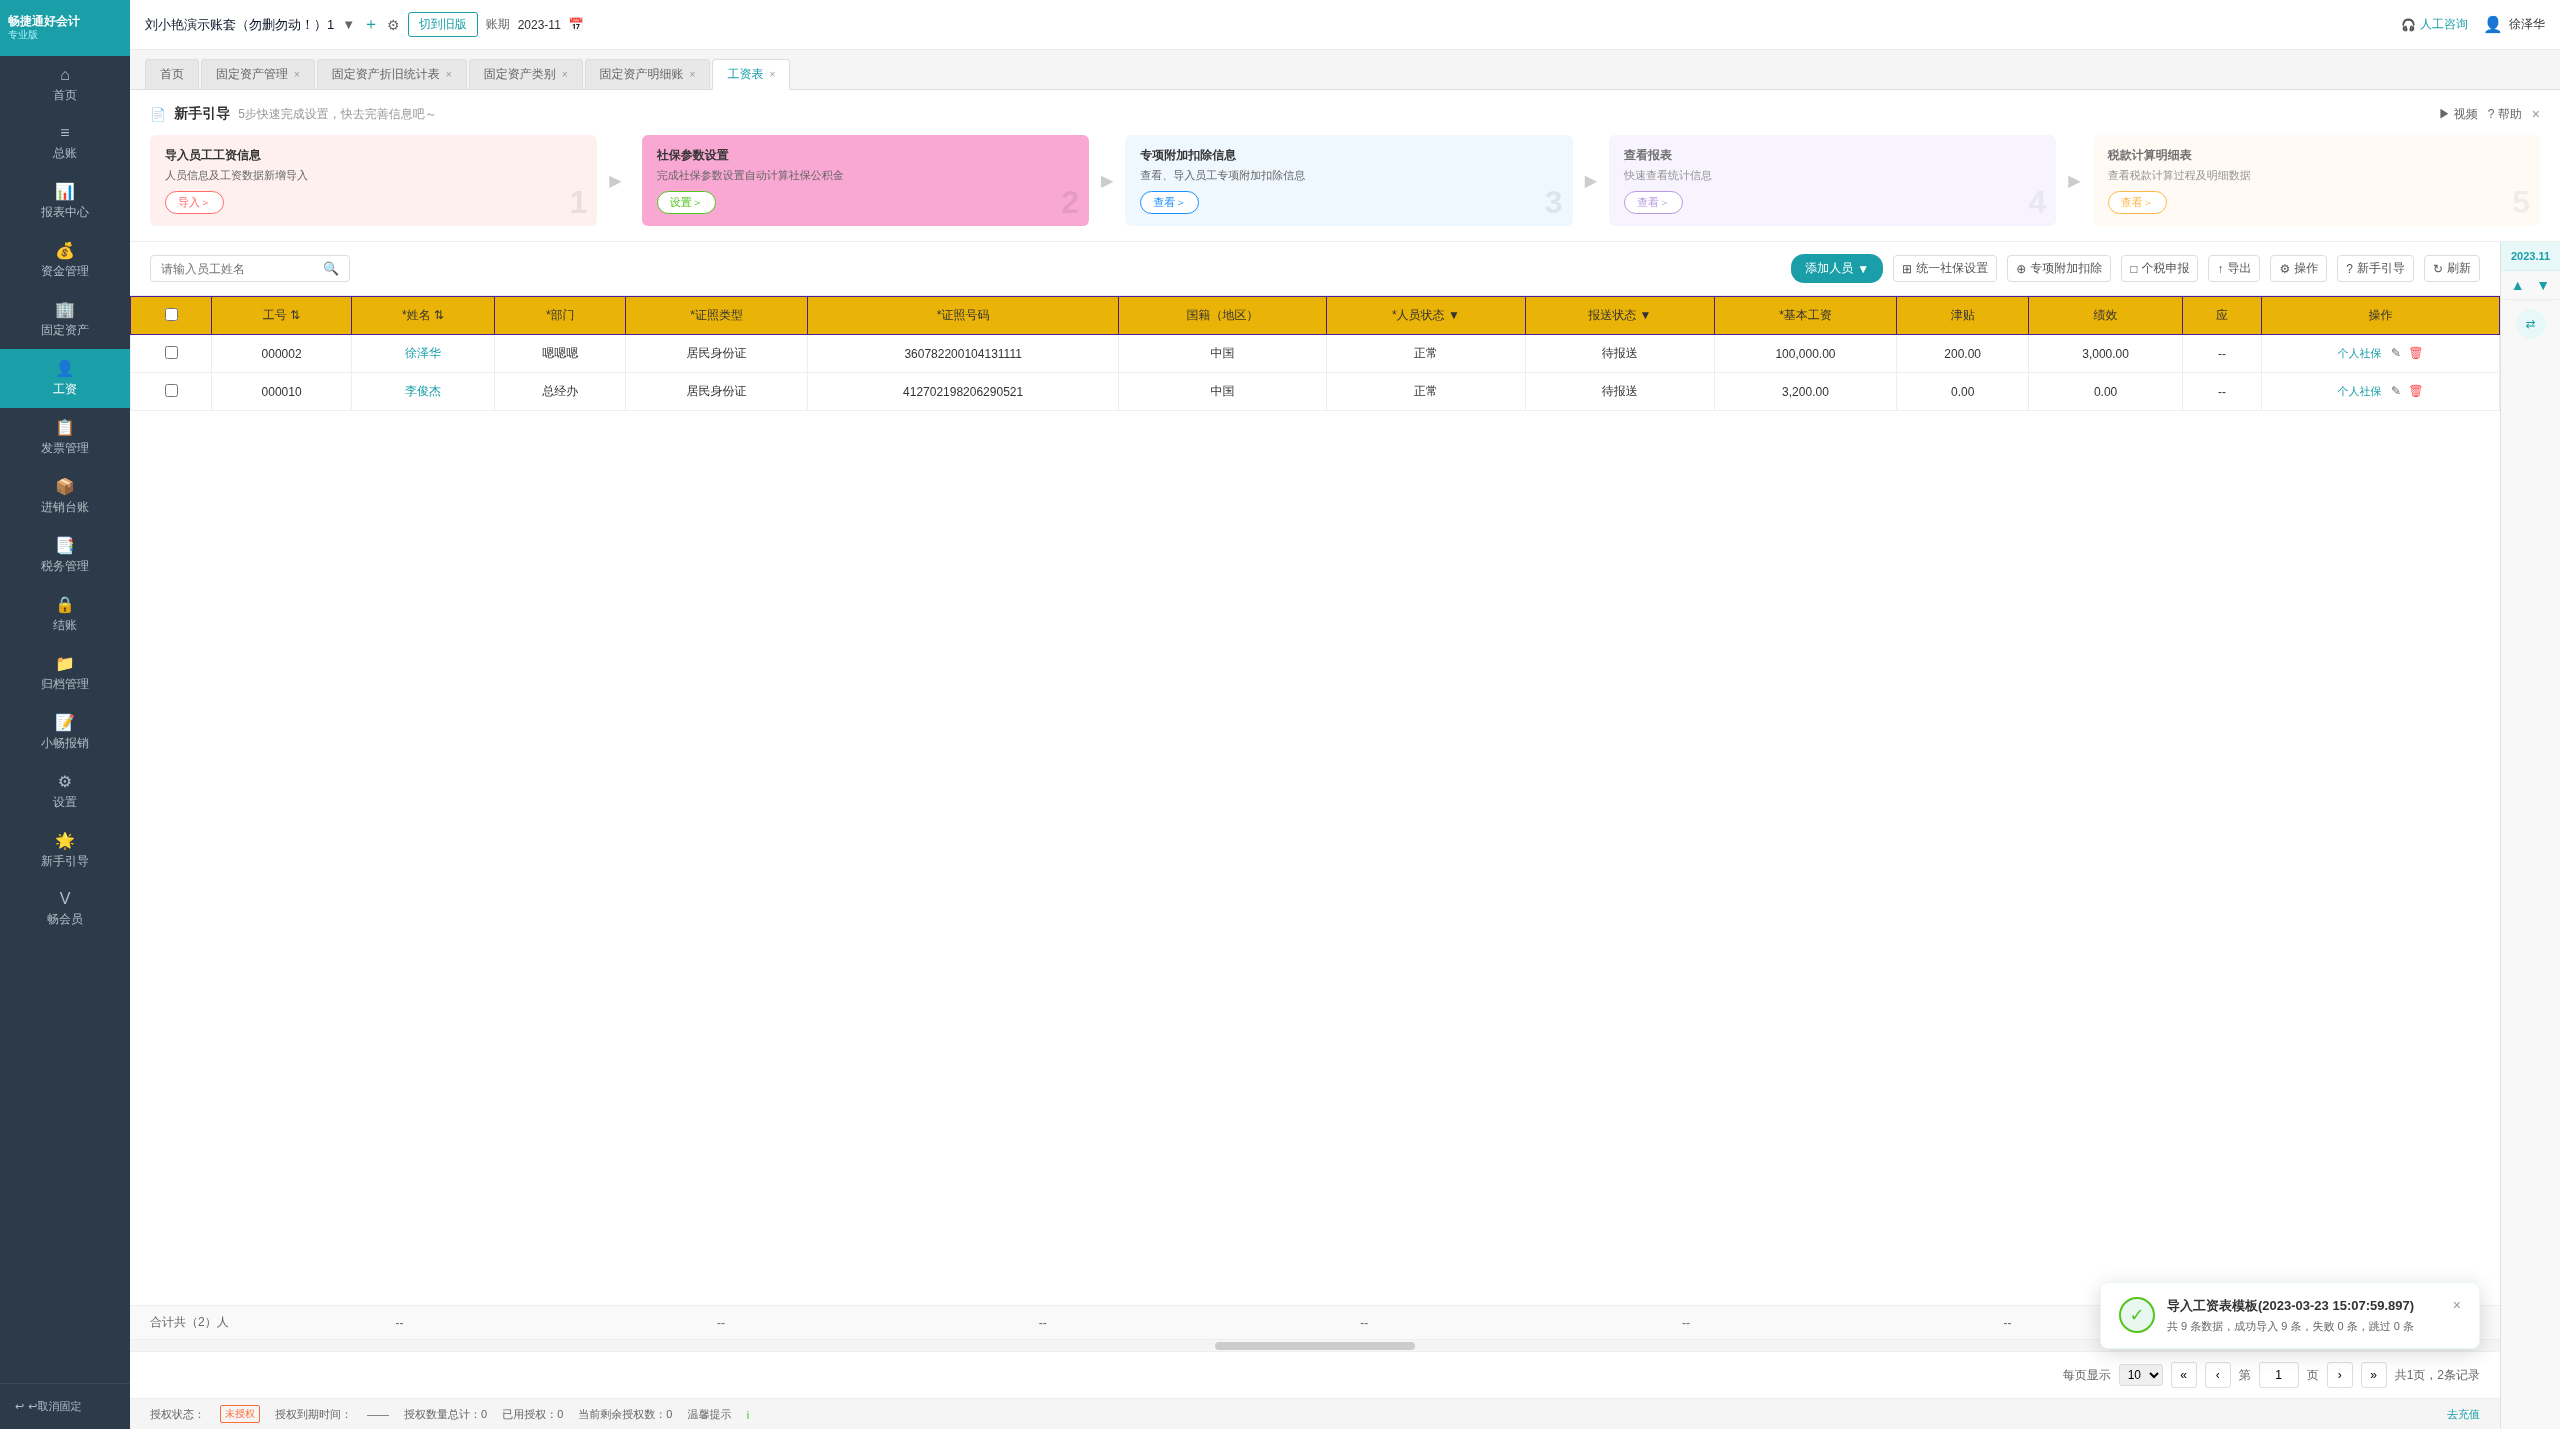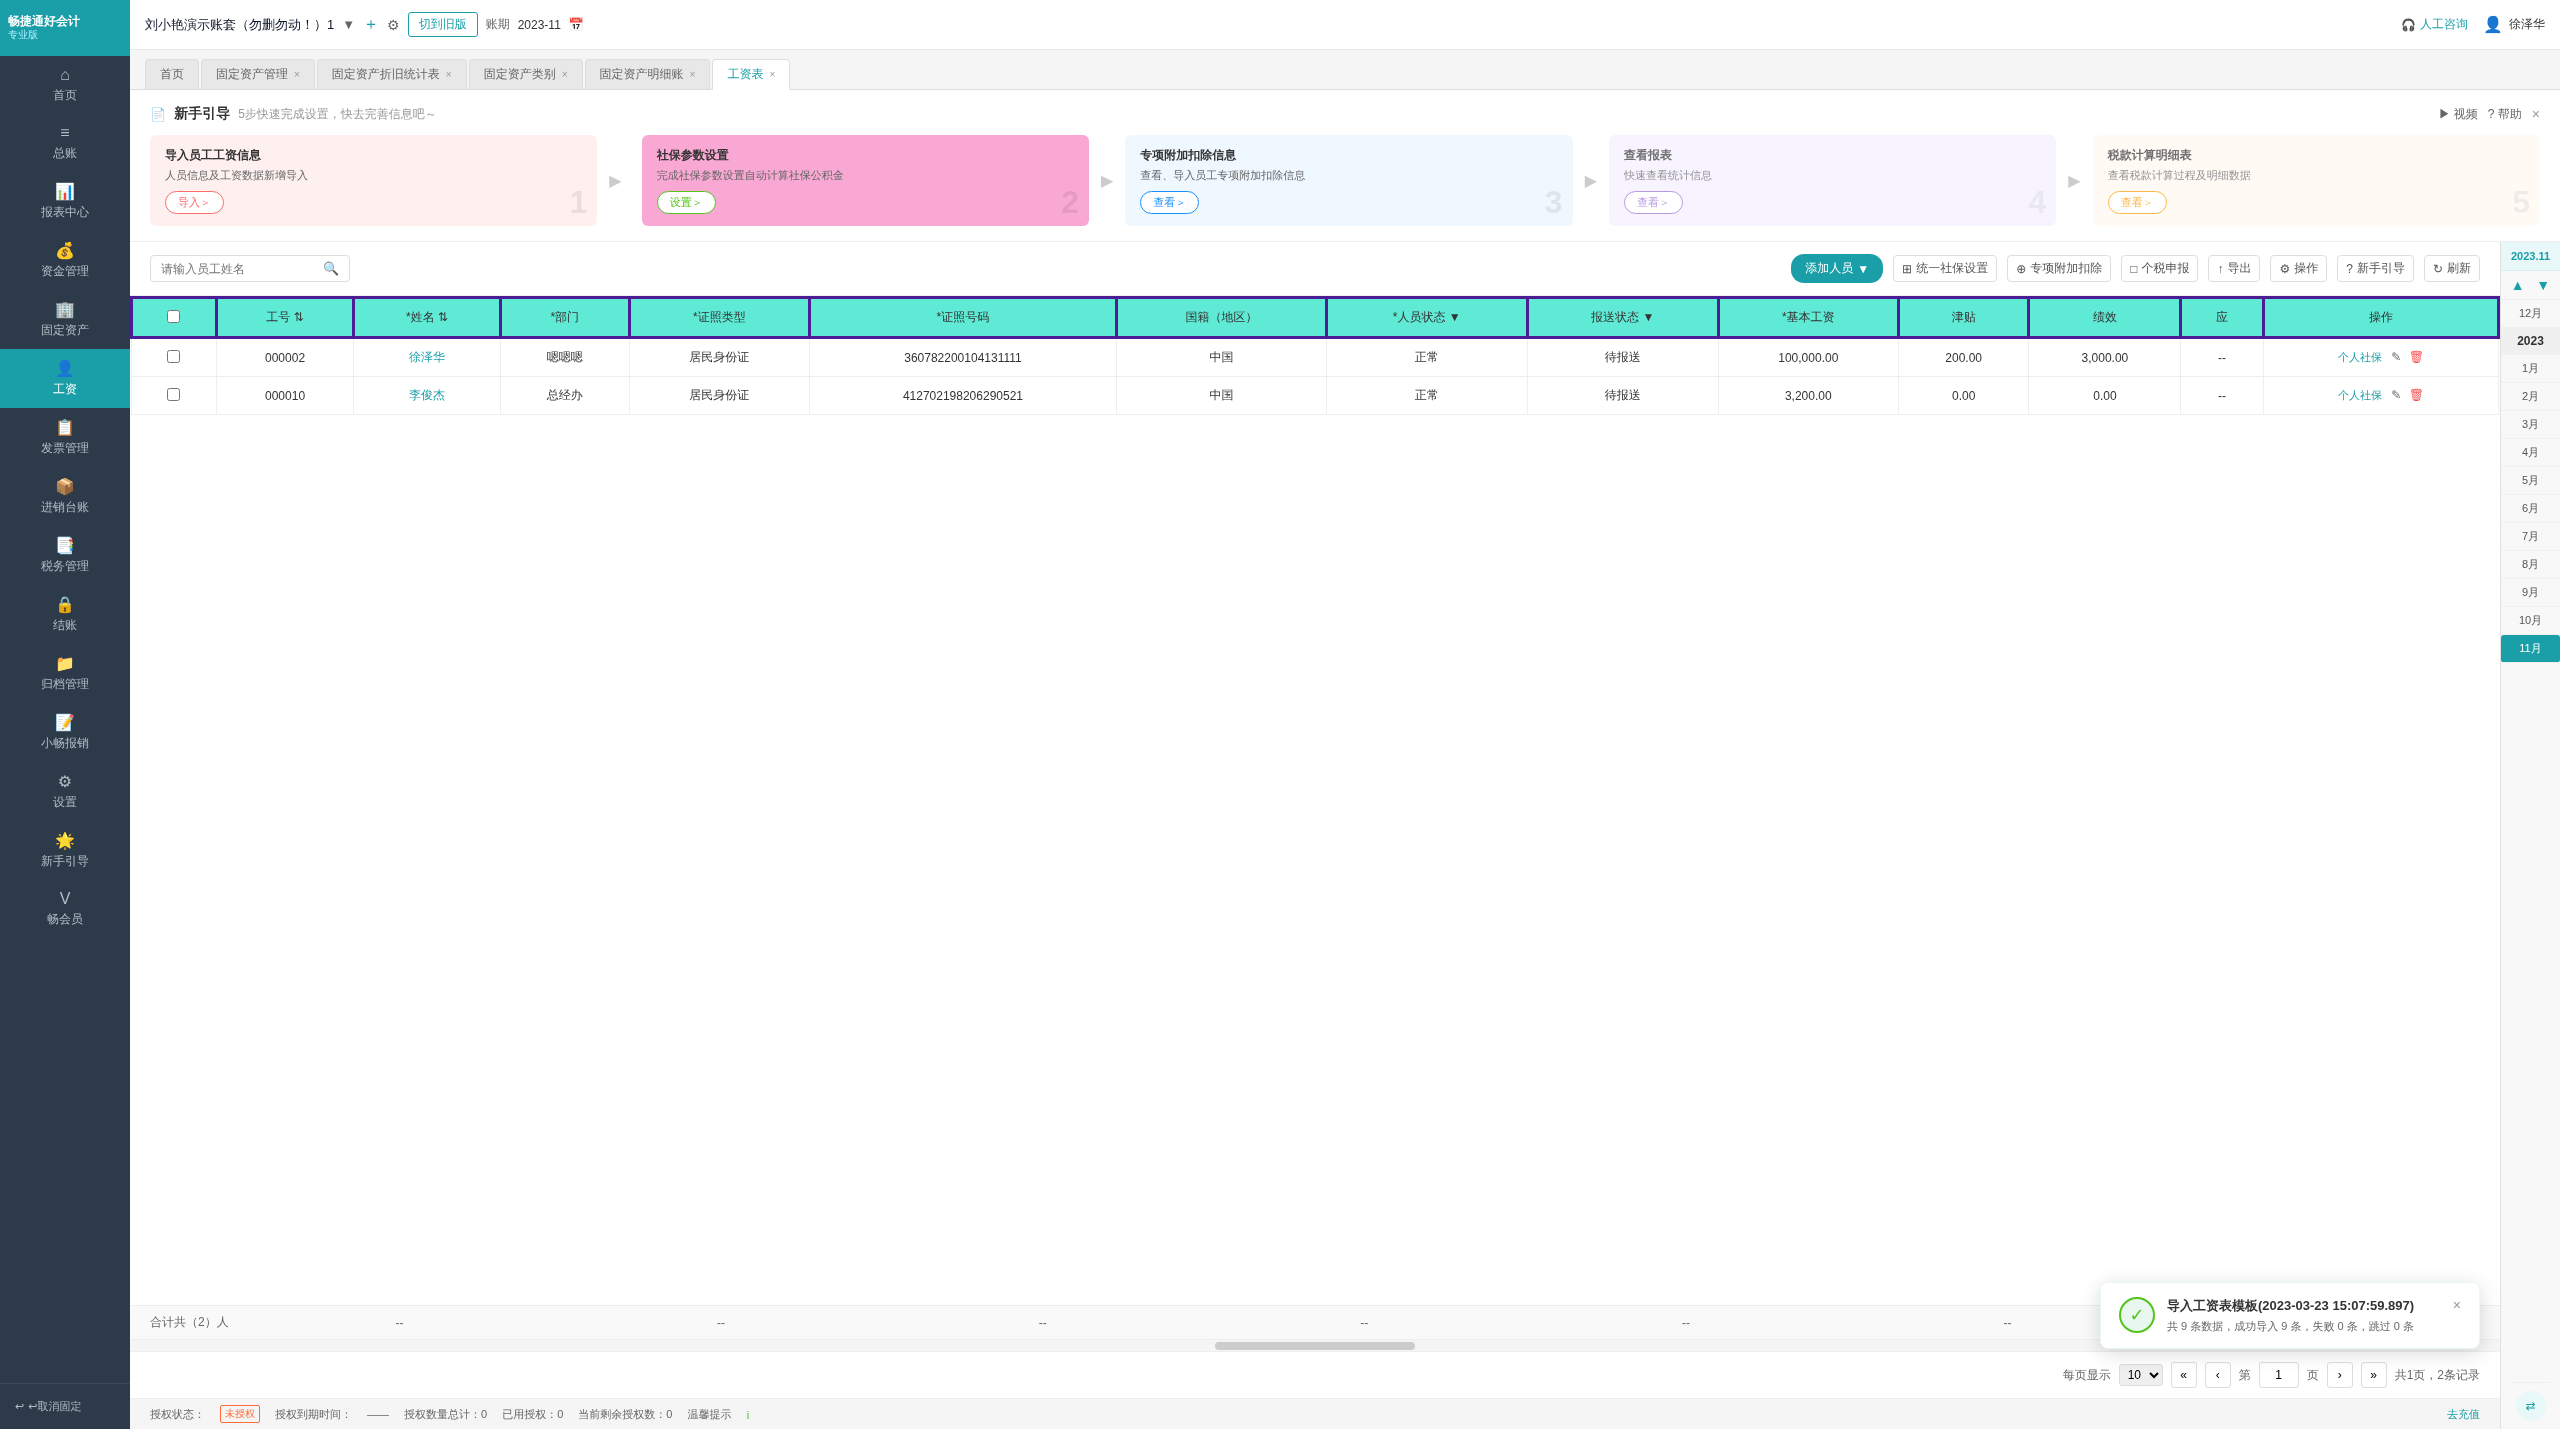--- a/index.html
+++ b/index.html
@@ -63,21 +63,21 @@
     
     .toolbar { display: flex; align-items: center; padding: 12px 20px; gap: 10px; border-bottom: 1px solid #eee; flex-shrink: 0; }
     .search-input-wrap { display: flex; align-items: center; border: 1px solid #ddd; border-radius: 4px; padding: 5px 10px; gap: 2px; background: white; }
     .search-input { border: none; outline: none; font-size: 12px; width: 160px; }
     .add-btn { background: #1a9fa8; color: white; border: none; border-radius: 13px; padding: 6px 14px; cursor: pointer; font-size: 12px; display: flex; align-items: center; gap: 4px; margin-left: auto; }
     .toolbar-action { display: flex; align-items: center; gap: 4px; font-size: 12px; color: #555; cursor: pointer; padding: 4px 8px; border: 1px solid #ddd; border-radius: 4px; background: white; }
     
     
     .table-wrap { flex: 1; overflow: auto; }
     table { width: 100%; border-collapse: collapse; font-size: 12px; }
-    th { background: #5eead4; color: #333; padding: 10px 12px; text-align: center; border: 3px solid #4c1d95; white-space: nowrap; font-weight: normal; position: sticky; top: 0; z-index: 1; }
+    th { background: #eab308; color: #333; padding: 10px 12px; text-align: center; border: 1px solid #4c1d95; white-space: nowrap; font-weight: normal; position: sticky; top: 0; z-index: 1; }
     td { padding: 10px 12px; text-align: center; border: 1px solid #eee; white-space: nowrap; }
     .name-link { color: #1a9fa8; cursor: pointer; text-decoration: none; }
     .status-normal { color: #333; }
     .action-link { color: #1a9fa8; font-size: 11px; cursor: pointer; }
     .edit-icon { color: #666; cursor: pointer; font-size: 12px; }
     .del-icon { color: #ff4d4f; cursor: pointer; font-size: 12px; }
     
     
     .table-footer { padding: 8px 20px; background: #f9f9f9; border-top: 1px solid #eee; display: flex; align-items: center; gap: 20px; font-size: 12px; color: #666; flex-shrink: 0; }
     .summary-cell { flex: 1; text-align: center; }
@@ -457,35 +457,20 @@
             <a class="recharge-link">去充值</a>
           </div>
         </div>
 
         <div class="right-panel">
           <div class="right-panel-header">2023.11</div>
           <div class="right-panel-nav">
             <span class="nav-arrow">▲</span>
             <span class="nav-arrow">▼</span>
           </div>
-          <div class="month-list">
-            <div class="month-item">12月</div>
-            <div class="month-item year-label">2023</div>
-            <div class="month-item">1月</div>
-            <div class="month-item">2月</div>
-            <div class="month-item">3月</div>
-            <div class="month-item">4月</div>
-            <div class="month-item">5月</div>
-            <div class="month-item">6月</div>
-            <div class="month-item">7月</div>
-            <div class="month-item">8月</div>
-            <div class="month-item">9月</div>
-            <div class="month-item">10月</div>
-            <div class="month-item active">11月</div>
-          </div>
           <div style="padding:8px 4px;border-top:1px solid #eee;text-align:center;">
             <div style="width:30px;height:30px;border-radius:50%;background:#e8f8f8;display:flex;align-items:center;justify-content:center;margin:0 auto;cursor:pointer;">
               <span style="color:#1a9fa8;font-size:12px;">⇄</span>
             </div>
           </div>
         </div>
       </div>
     </div>
   </div>
 </div>

